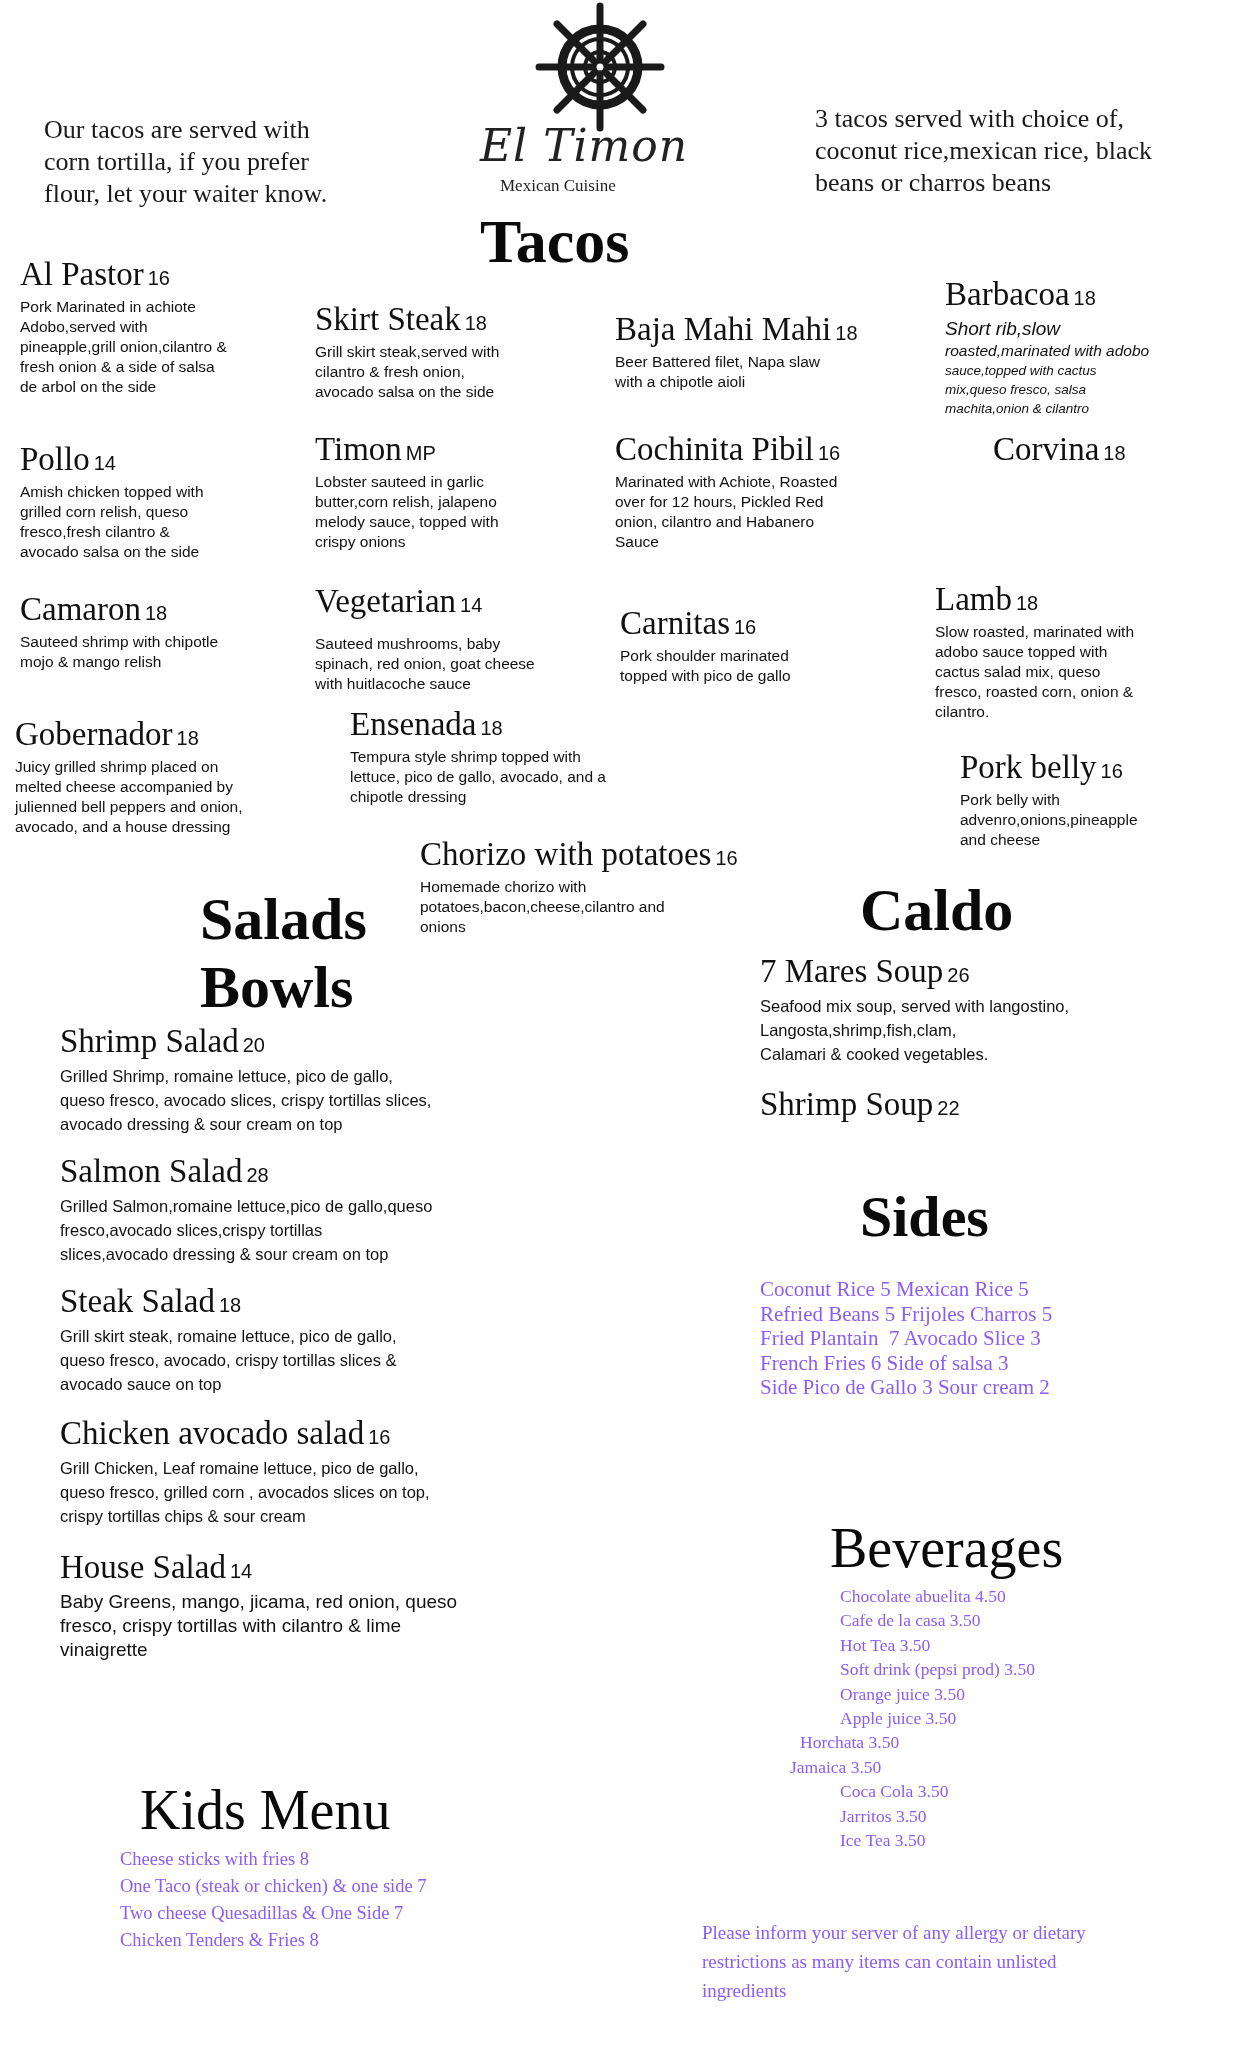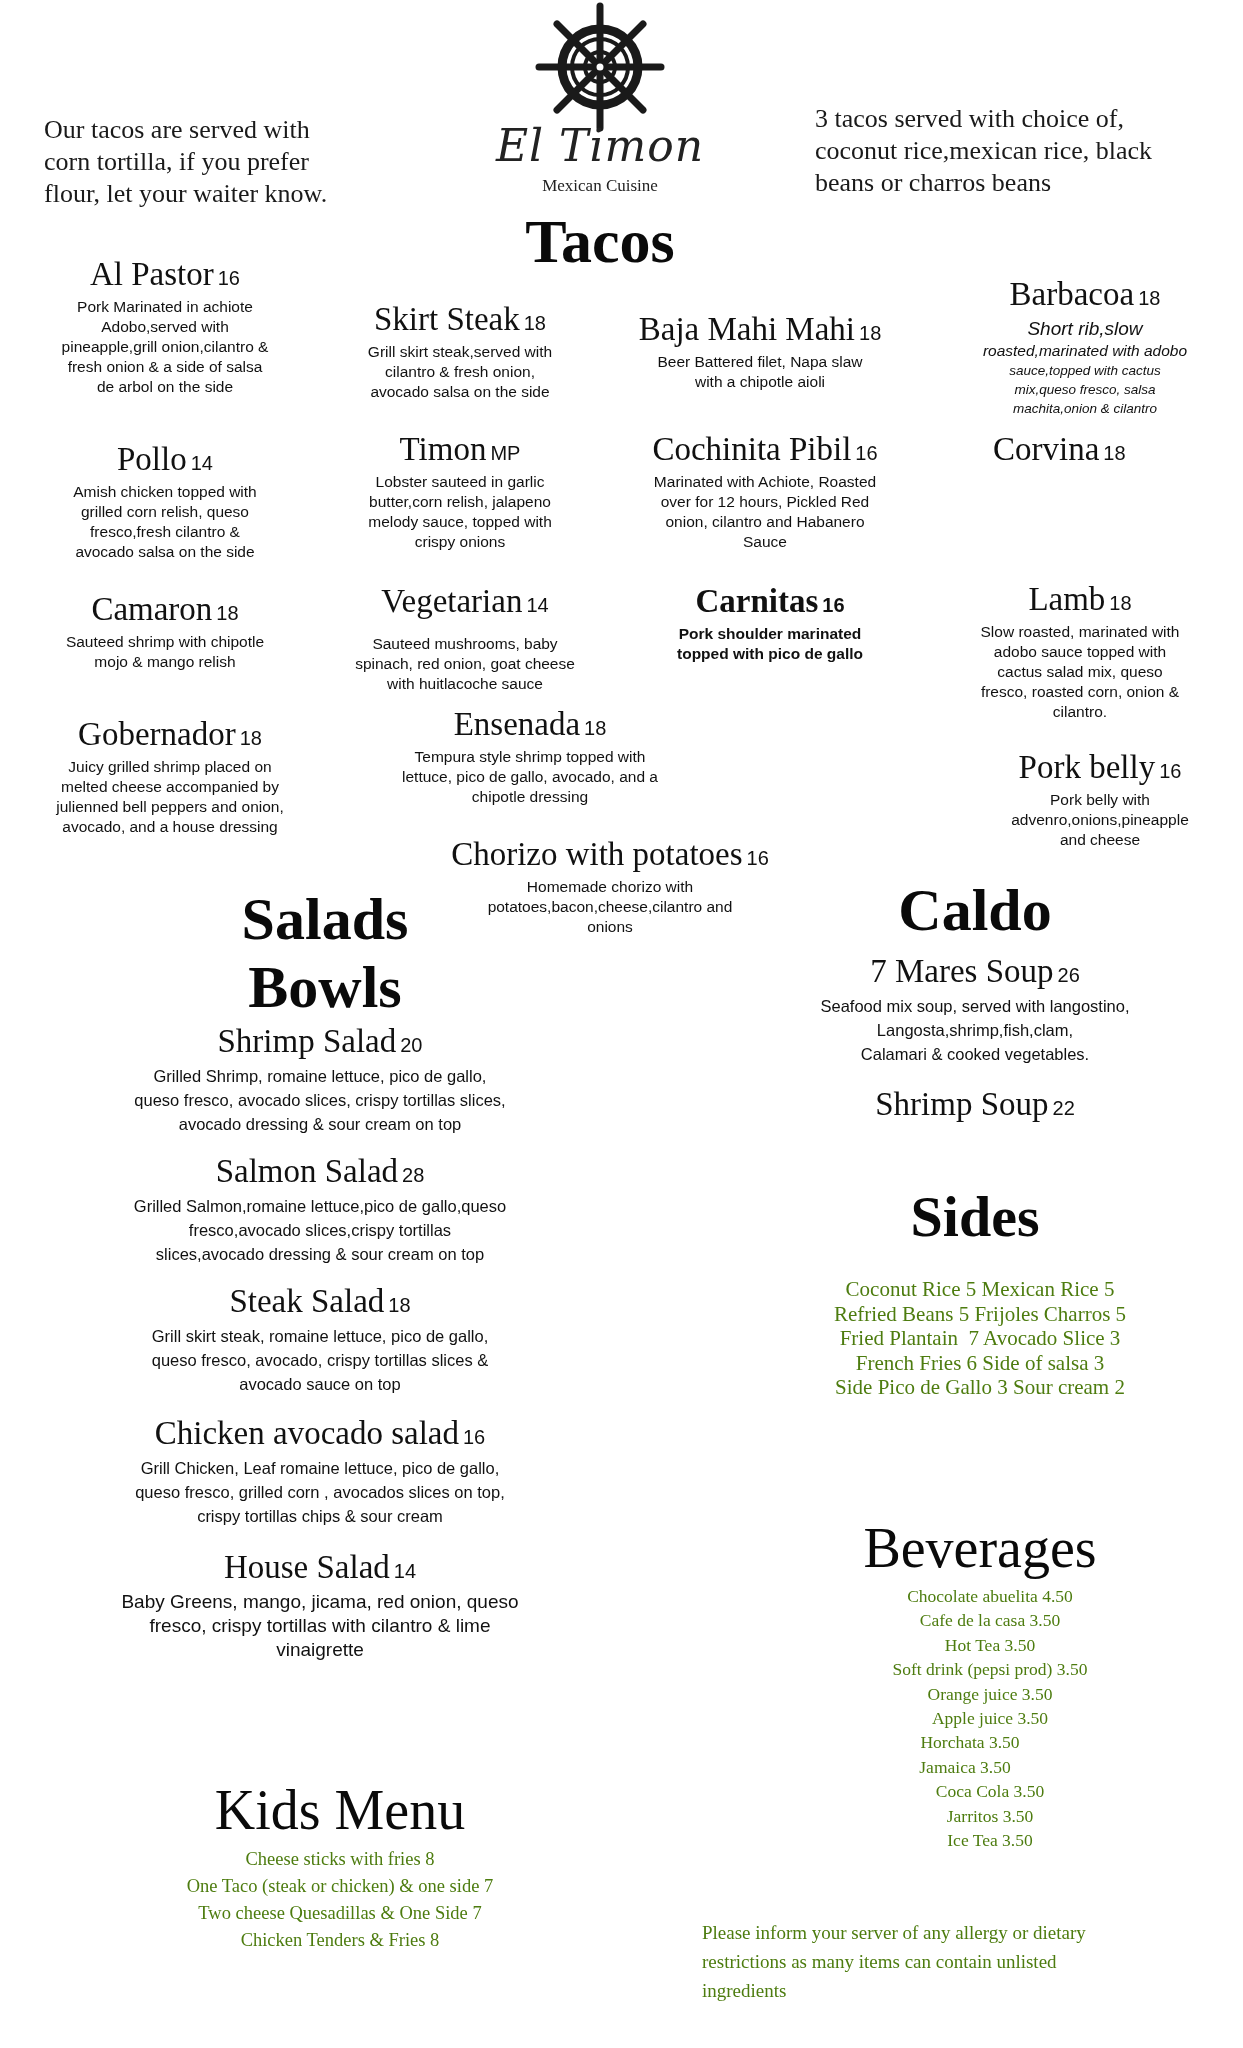--- a/index.html
+++ b/index.html
@@ -1,25 +1,25 @@
 <!DOCTYPE html>
 <html><head>
 <meta charset="utf-8">
 <style>
   html, body { margin: 0; padding: 0; background: #ffffff; }
   body { width: 1243px; height: 2048px; position: relative; overflow: hidden; color: #111; }
   .abs { position: absolute; }
-  .center { text-align: center; }
+  .center { }
   .note { font-family: "Liberation Serif", serif; font-size: 26px; line-height: 32px; color: #1a1a1a; }
   .item-title { font-family: "Liberation Serif", serif; font-size: 33px; line-height: 38px; color: #111; white-space: nowrap; }
   .item-title .price { font-family: "Liberation Sans", sans-serif; font-size: 20px; margin-left: 4px; }
   .item-desc { font-family: "Liberation Sans", sans-serif; font-size: 19px; line-height: 25px; color: #111; }
   .item-desc.small { font-size: 15.5px; line-height: 20px; }
   .section-title { font-family: "Liberation Serif", serif; color: #0a0a0a; line-height: 1; white-space: nowrap; }
-  .list-serif { font-family: "Liberation Serif", serif; color: #4d7c0f; }
+  .list-serif { font-family: "Liberation Serif", serif; color: #8b5cf6; }
   .logo-name { font-family: "DejaVu Serif", serif; font-style: italic; font-size: 44px; color: #222; letter-spacing: 1px; }
   .logo-sub { font-family: "Liberation Serif", serif; font-size: 17px; color: #222; }
 </style>
 </head>
 <body>
 
 <div class="abs" style="left:500px; top:0; width:200px; height:200px;">
   <svg width="130" height="130" viewBox="0 0 130 130" style="position:absolute; left:35px; top:2px;">
     <g stroke="#1a1a1a" stroke-linecap="round">
       <line x1="65" y1="4" x2="65" y2="126" stroke-width="7"></line>
@@ -133,21 +133,21 @@
 
 <div class="abs center" style="left:315px; top:582px; width:300px;">
   <div class="item-title"><span>Vegetarian</span><span class="price">14</span></div>
   <div class="item-desc small" style="margin-top:10px;">
     <div>Sauteed mushrooms, baby</div>
       <div>spinach, red onion, goat cheese</div>
       <div>with huitlacoche sauce</div>
   </div>
 </div>
 
-<div class="abs center" style="left:620px; top:582px; width:300px;font-weight:bold;">
+<div class="abs center" style="left:620px; top:604px; width:300px;">
   <div class="item-title"><span>Carnitas</span><span class="price">16</span></div>
   <div class="item-desc small">
     <div>Pork shoulder marinated</div>
       <div>topped with pico de gallo</div>
   </div>
 </div>
 
 <div class="abs center" style="left:935px; top:580px; width:290px;">
   <div class="item-title"><span>Lamb</span><span class="price">18</span></div>
   <div class="item-desc small">

